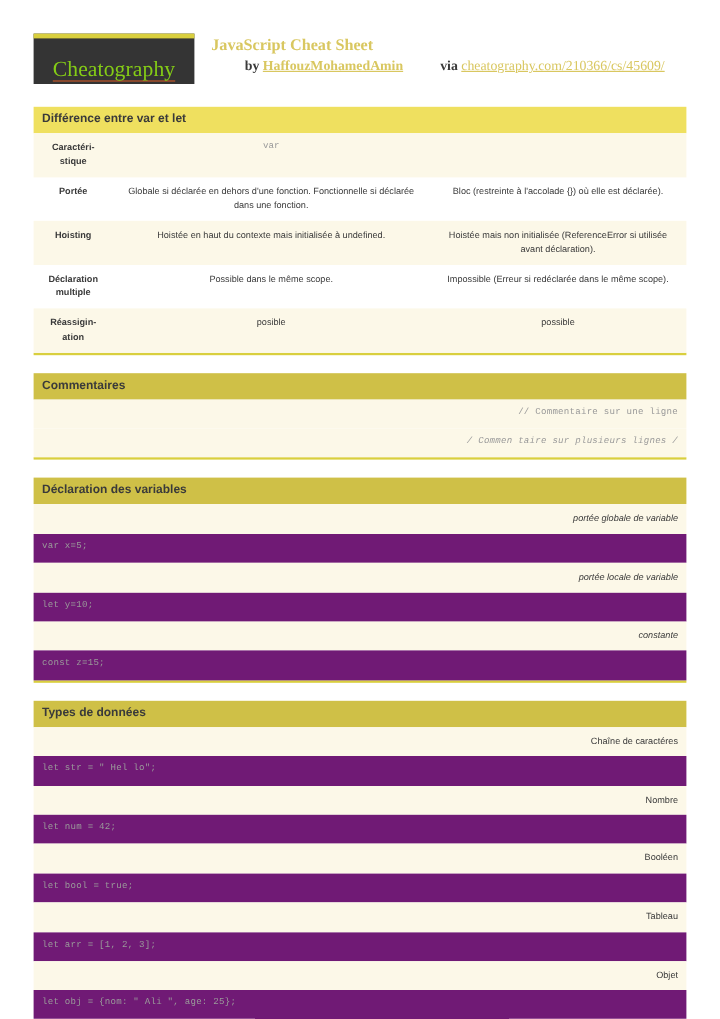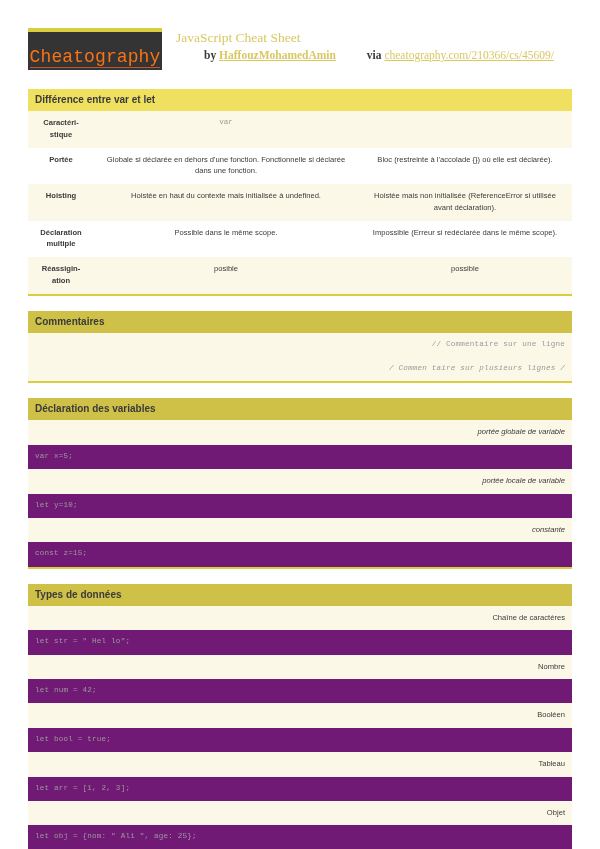--- a/index.html
+++ b/index.html
@@ -34,42 +34,42 @@
     height: 42px;
     background: #343434;
     border-top: 4px solid #d9cf3e;
     box-sizing: border-box;
     display: flex;
     align-items: center;
     justify-content: center;
     flex: 0 0 auto;
   }
   .logo-text {
-    font-family: Liberation Mono, monospace;
+    font-family: Liberation Serif, serif;
     font-size: 18px;
-    color: #f97316;
+    color: #84cc16;
     letter-spacing: 0.1px;
     position: relative;
     line-height: 1;
     padding-bottom: 1px;
     margin-top: 12px;
   }
   .logo-text .u {
     border-bottom: 1.5px solid #c0562a;
   }
   .title-block {
     margin-left: 14px;
     padding-top: 2px;
   }
   .sheet-title {
     font-family: "Liberation Serif", serif;
     font-size: 13.5px;
     color: #d9c760;
     line-height: 1.25;
-    font-weight: normal;
+    font-weight: bold;
     margin: 0;
   }
   .byline {
     font-family: "Liberation Serif", serif;
     font-size: 11.5px;
     color: #3a3a3a;
     margin-top: 1px;
     line-height: 1.3;
   }
   .byline .author { color: #d9c760; font-weight: bold; }

